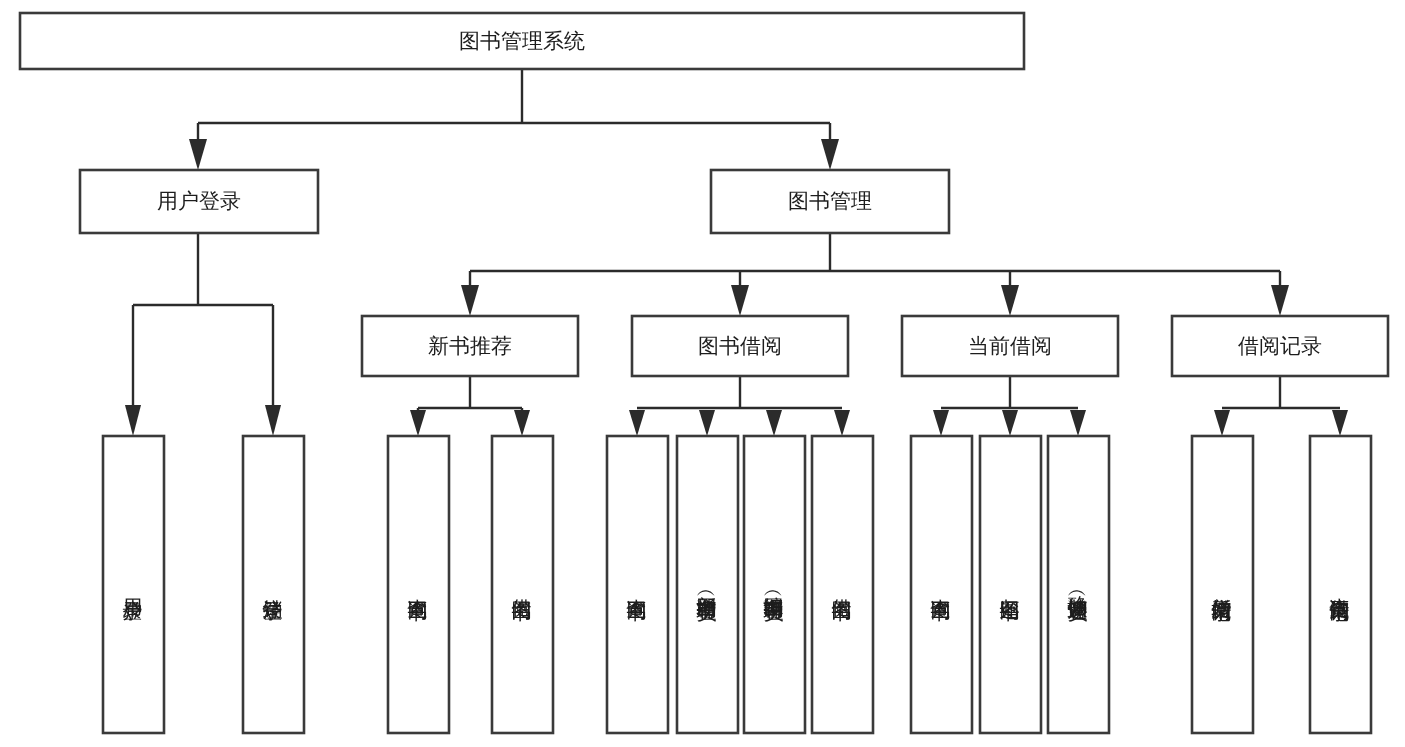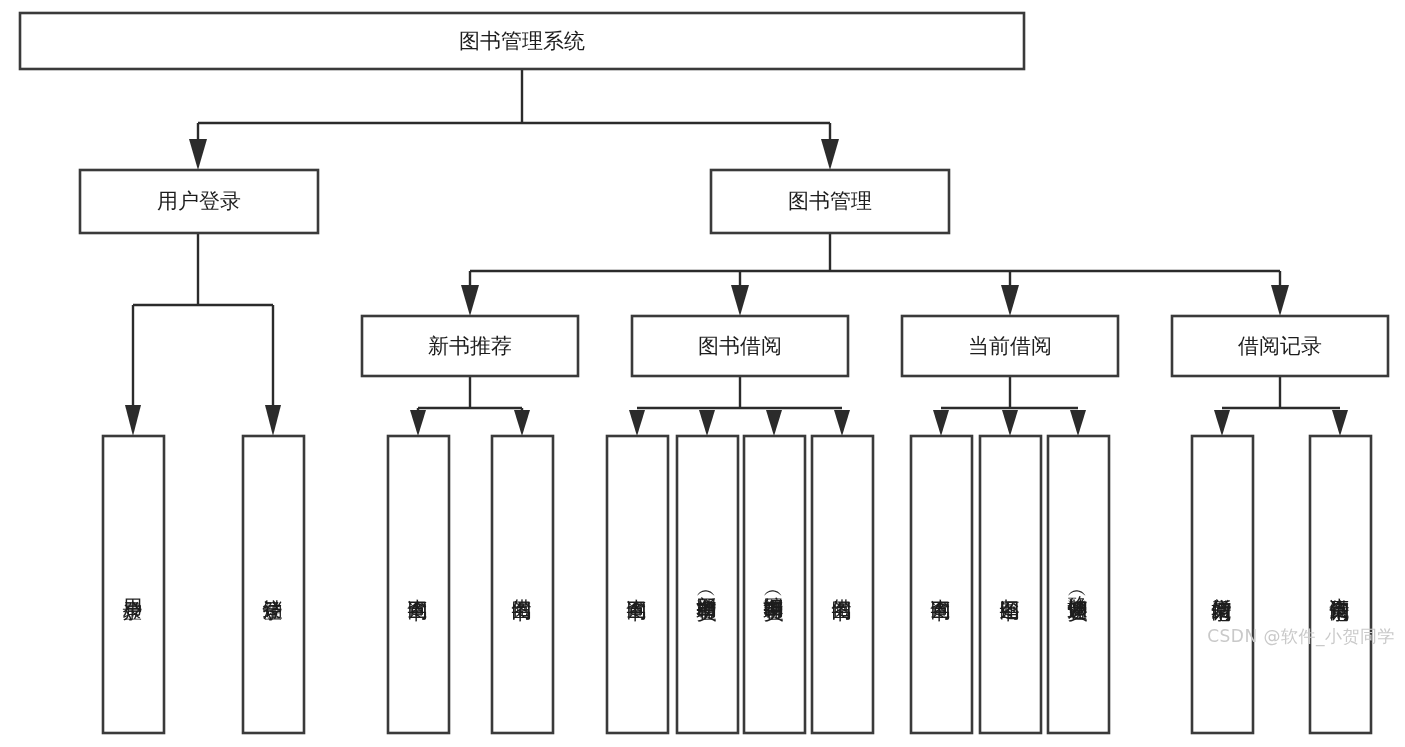--- a/index.html
+++ b/index.html
@@ -218,15 +218,14 @@
       <rect class="node-box" x="1192" y="436" width="61" height="297"></rect>
       <text class="leaf-label" x="1222" y="585">新增借阅记录</text>
     </g>
     <g>
       <rect class="node-box" x="1310" y="436" width="61" height="297"></rect>
       <text class="leaf-label" x="1340" y="585">查询借阅记录</text>
     </g>
 
   </svg>
 
-  <div class="watermark">CSDN @软件_小贺同学</div>
 
 </div>
 
 </body></html>

